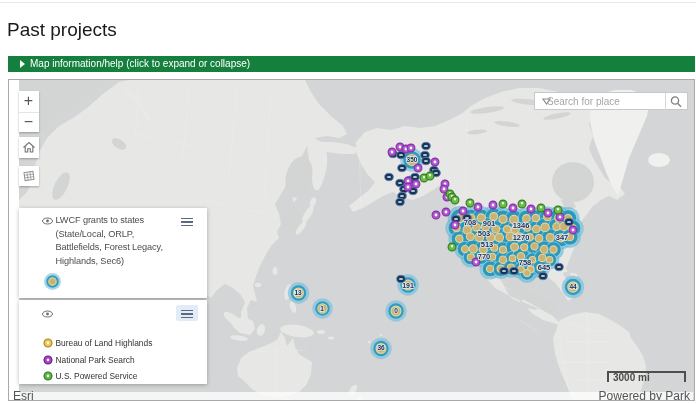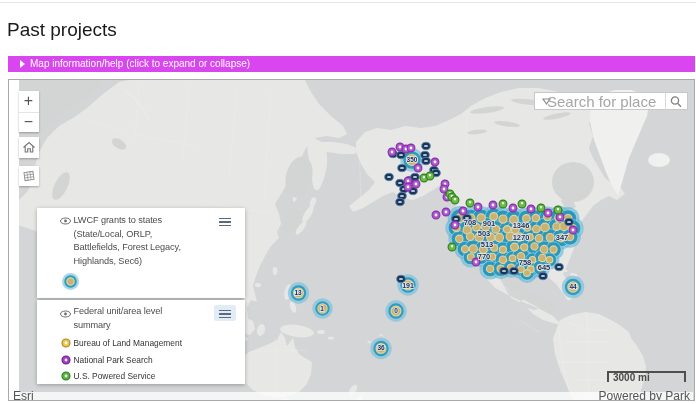--- a/index.html
+++ b/index.html
@@ -1,33 +1,33 @@
 <!DOCTYPE html>
 <html><head><meta charset="utf-8"><style>
 *{margin:0;padding:0;box-sizing:border-box}
 html,body{width:696px;height:404px;background:#fff;font-family:"Liberation Sans",sans-serif;overflow:hidden}
 #topline{position:absolute;left:0;top:2px;width:696px;height:1px;background:#e8e8e8}
 #h1{position:absolute;left:7px;top:19px;font-size:19px;font-weight:normal;color:#1a1a1a;letter-spacing:0}
-#bar{position:absolute;left:8px;top:56px;width:687px;height:16px;background:#d946ef;color:#fff;font-size:10px;line-height:16px}
+#bar{position:absolute;left:8px;top:56px;width:687px;height:16px;background:#15803d;color:#fff;font-size:10px;line-height:16px}
 #bar .tri{display:inline-block;width:0;height:0;border-left:5px solid #fff;border-top:4px solid transparent;border-bottom:4px solid transparent;margin:0 5px 0 12px;vertical-align:-1px}
 #map{position:absolute;left:8px;top:79px;width:687px;height:322px;border:1px solid #a9a9a9;background:#d3d5d6;overflow:hidden}
 .btn{position:absolute;background:#fff;box-shadow:0 1px 2px rgba(0,0,0,0.3);color:#6e6e6e}
 #zoombtns{left:9.5px;top:11px;width:20px;height:41px}
 #zoombtns .plus,#zoombtns .minus{position:absolute;left:0;width:20px;height:20.5px;font-size:16px;font-weight:400;text-align:center;line-height:20px;color:#555}
 #zoombtns .plus{top:0}#zoombtns .minus{top:20.5px;border-top:1px solid #e4e4e4;line-height:18px}
 #homebtn{left:9.5px;top:57px;width:20px;height:21px}
 #basebtn{left:9.5px;top:86px;width:20px;height:20px}
 #search{position:absolute;left:525px;top:12px;width:154px;height:18px;background:#fff;border:1px solid #c8c8c8}
-#search .ph{position:absolute;left:12px;top:0;line-height:17px;font-size:15px;color:#a6a6a6}
+#search .ph{position:absolute;left:12px;top:0;line-height:17px;font-size:10px;color:#a6a6a6}
 #search .sep{position:absolute;right:21px;top:0;width:1px;height:17px;background:#d8d8d8}
 #scale{position:absolute;left:598px;top:291px;width:79px;height:11px;border:2px solid #4f4f4f;border-bottom:none}
 #scale span{position:absolute;left:4px;top:0px;font-size:10px;font-weight:bold;color:#4a4a4a;line-height:9px}
 #attr{position:absolute;left:0;top:312px;width:684px;height:15px;background:rgba(255,255,255,0.75);font-size:12px;color:#555;line-height:9px}
 #attr .l{position:absolute;left:4px} #attr .r{position:absolute;right:3px}
-.card{position:absolute;left:28px;width:208px;background:#fff;box-shadow:0 1px 4px rgba(0,0,0,0.28)}
+.card{position:absolute;left:10px;width:188px;background:#fff;box-shadow:0 1px 4px rgba(0,0,0,0.28)}
 #card1{top:128px;height:90px}
 #card2{top:220px;height:84px}
 .ctitle{position:absolute;left:36.5px;font-size:9.2px;color:#4d4d4d;line-height:13.5px;letter-spacing:-0.1px}
 .eye{position:absolute;left:23px}
 .ham{position:absolute;right:14px;top:10px;width:12px}
 .ham div{height:1.3px;background:#5a6b80;margin-bottom:2.2px}
 .hambg{position:absolute;right:9px;top:5px;width:22px;height:16px;background:#e2ecf7;border-radius:2px}
 .lrow{position:absolute;left:36.5px;font-size:8.4px;color:#333}
 </style></head><body>
 <div id="topline"></div>
@@ -543,31 +543,30 @@
         <circle cx="9.5" cy="9.5" r="6.2" fill="#2d9dc0"></circle>
         <circle cx="9.5" cy="9.5" r="3.7" fill="#c9b272" stroke="#ded49f" stroke-width="1.2"></circle>
       </svg>
 </div>
 <div id="card2" class="card">
  <svg class="eye" style="top:10px" width="11" height="8">
         <ellipse cx="5.5" cy="4" rx="5" ry="3" fill="none" stroke="#6e6e6e" stroke-width="1"></ellipse>
         <circle cx="5.5" cy="4" r="1.4" fill="#6e6e6e"></circle>
       </svg>
  <div class="hambg"></div>
- <div class="ctitle" style="top:5px">Federal unit/area level<br>summary</div>
  <div class="ham">
         <div></div>
         <div></div>
         <div></div>
       </div>
  <svg style="position:absolute;left:24px;top:38px" width="10" height="10">
         <circle cx="5" cy="5" r="4" fill="#e9c64c" stroke="#a8842c" stroke-width="1.1"></circle>
         <circle cx="5" cy="5" r="1.4" fill="#fff"></circle>
       </svg>
- <div class="lrow" style="top:38px">Bureau of Land Management</div>
+ <div class="lrow" style="top:38px">Bureau of Land Highlands</div>
  <svg style="position:absolute;left:24px;top:54.5px" width="10" height="10">
         <circle cx="5" cy="5" r="4" fill="#a23bc2" stroke="#6d1f8e" stroke-width="1.1"></circle>
         <circle cx="5" cy="5" r="1.4" fill="#fff"></circle>
       </svg>
  <div class="lrow" style="top:54.5px">National Park Search</div>
  <svg style="position:absolute;left:24px;top:71px" width="10" height="10">
         <circle cx="5" cy="5" r="4" fill="#57b33e" stroke="#2e7d22" stroke-width="1.1"></circle>
         <circle cx="5" cy="5" r="1.4" fill="#fff"></circle>
       </svg>
  <div class="lrow" style="top:71px">U.S. Powered Service</div>

